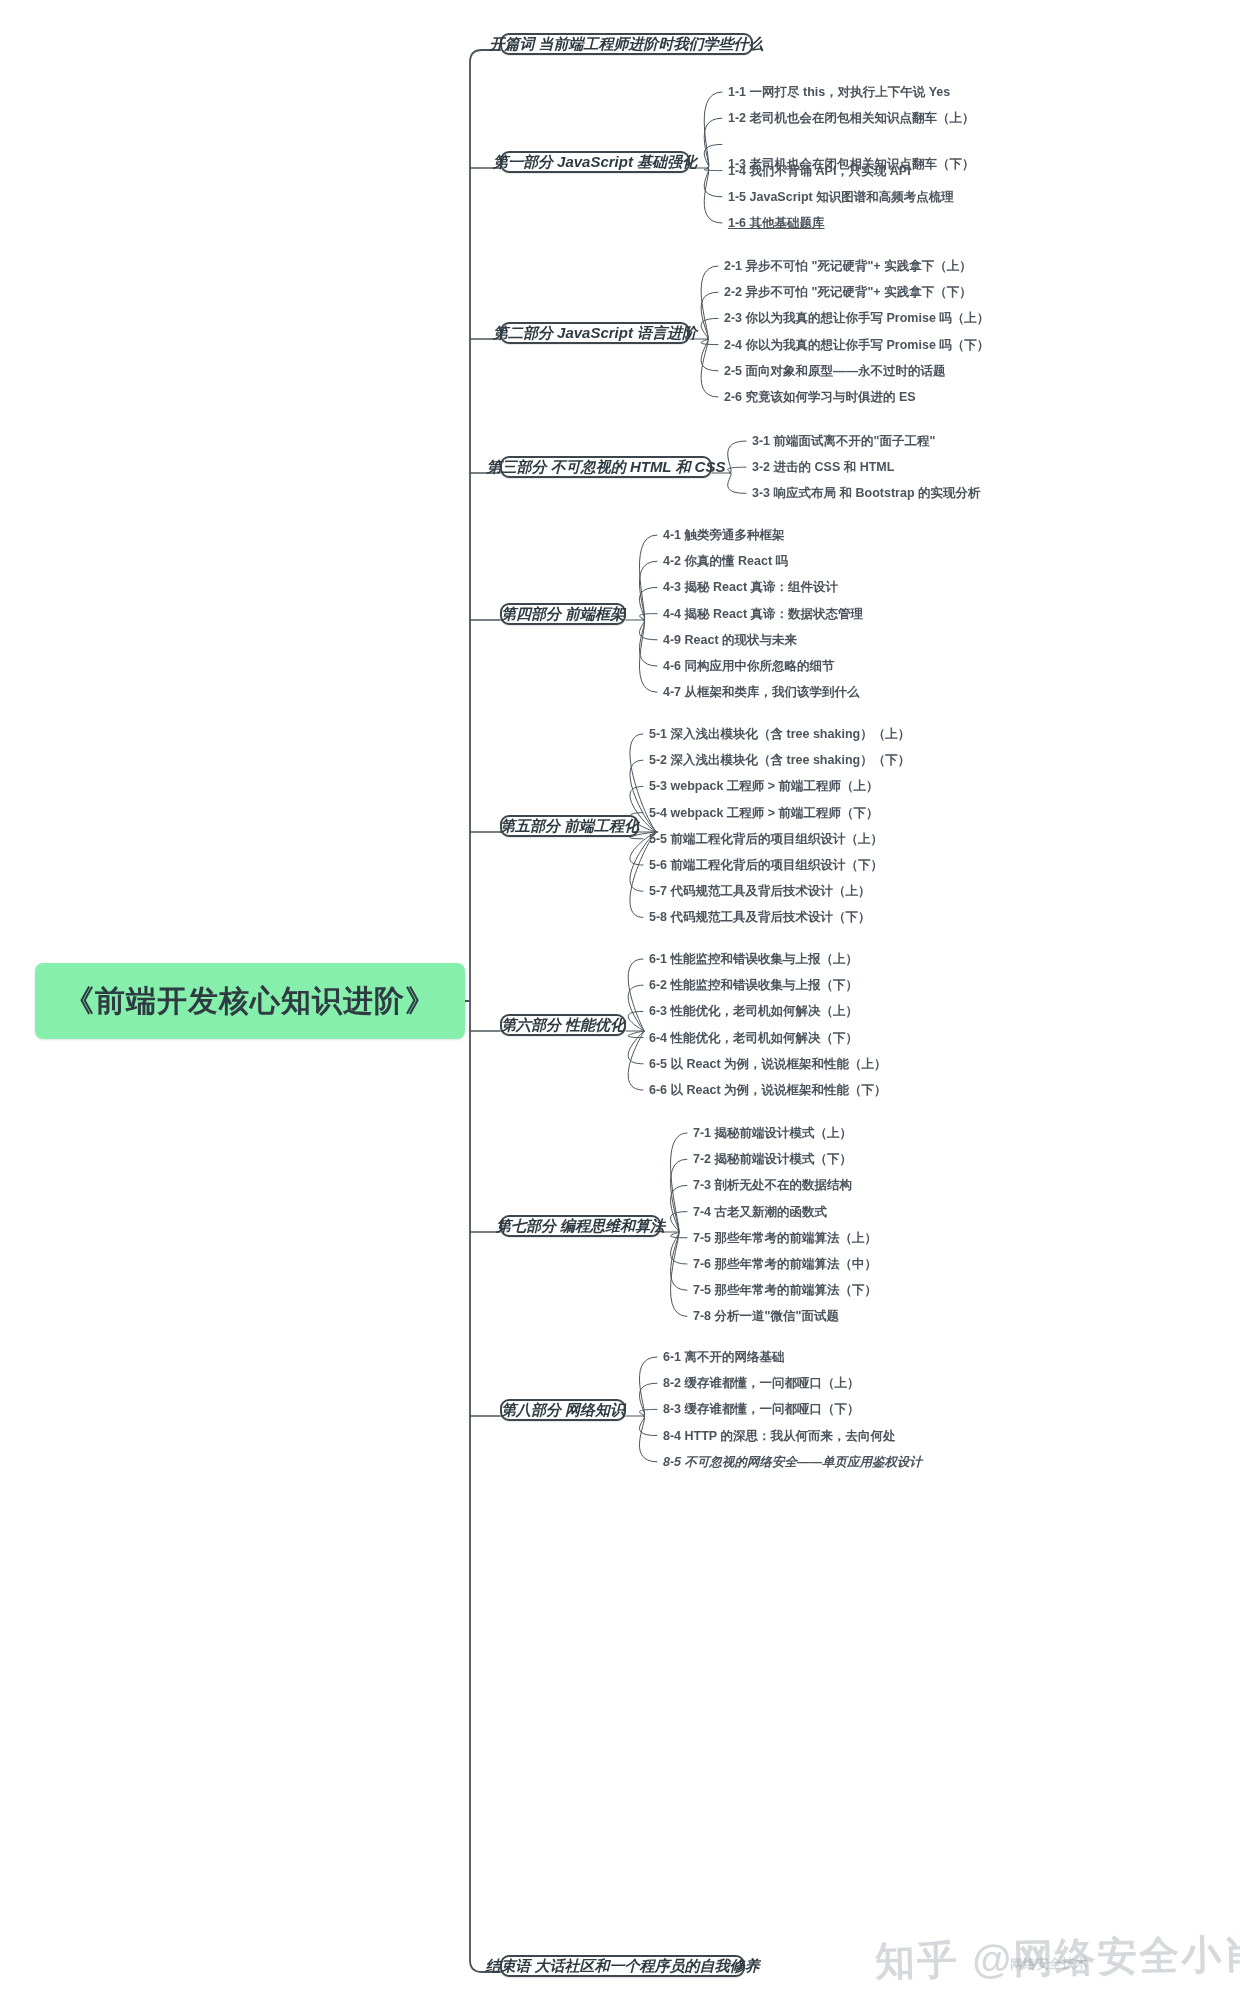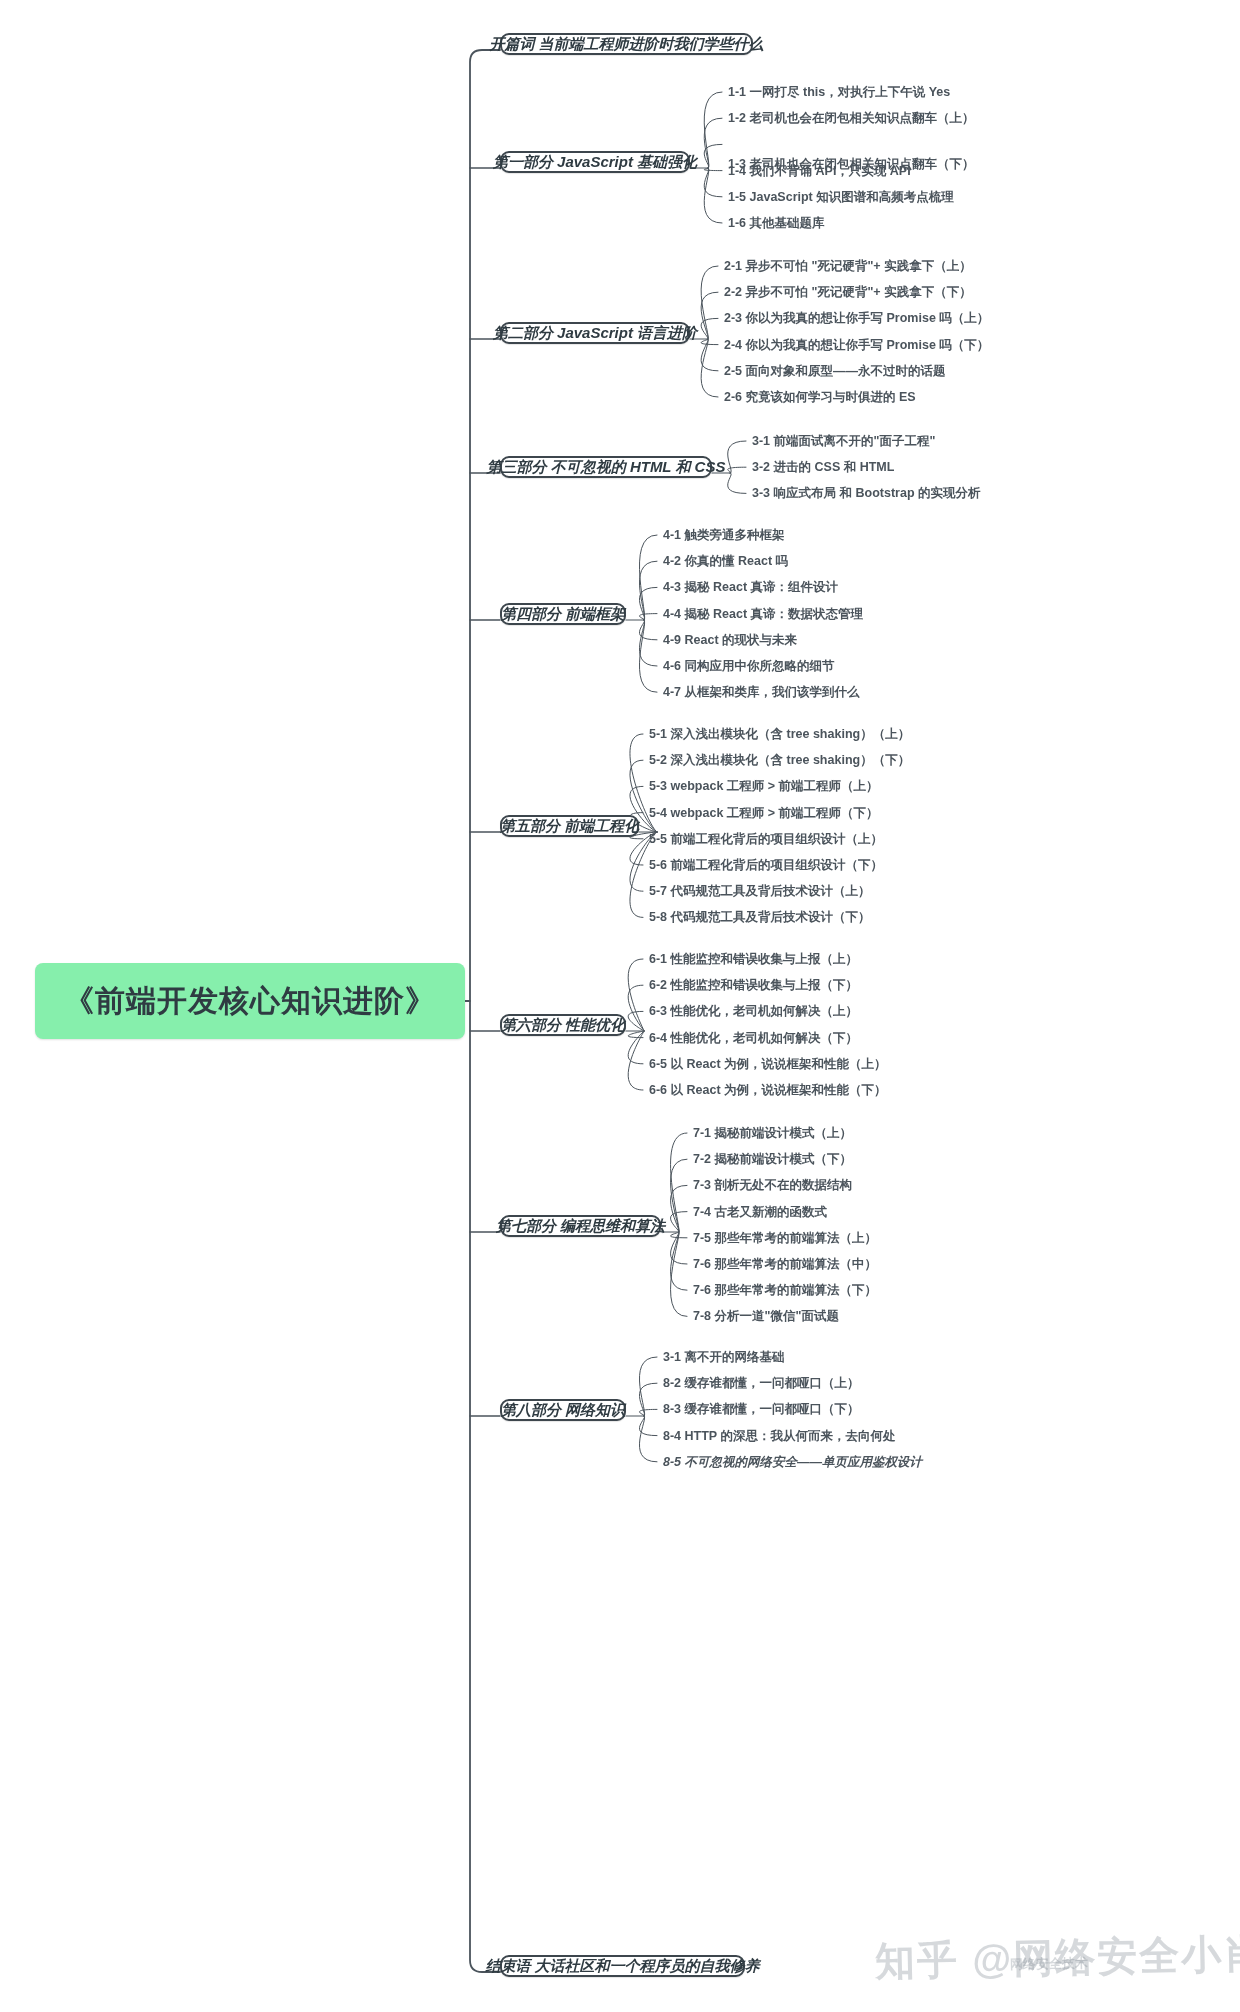--- a/index.html
+++ b/index.html
@@ -172,21 +172,21 @@
 
   <div id="branch-layer">
       <div class="branch-node" style="left: 500px; top: 151px; width: 190px;">
         <span class="branch-label">第一部分 JavaScript 基础强化</span>
       </div>
       <div class="leaf" style="left: 728px; top: 85px;">1-1 一网打尽 this，对执行上下午说 Yes</div>
       <div class="leaf" style="left: 728px; top: 111.2px;">1-2 老司机也会在闭包相关知识点翻车（上）</div>
       <div class="leaf" style="left: 728px; top: 137.4px; margin-top: 20px;">1-3 老司机也会在闭包相关知识点翻车（下）</div>
       <div class="leaf" style="left: 728px; top: 163.6px;">1-4 我们不背诵 API，只实现 API</div>
       <div class="leaf" style="left: 728px; top: 189.8px;">1-5 JavaScript 知识图谱和高频考点梳理</div>
-      <div class="leaf" style="left: 728px; top: 216px;">1-6 其他基础题库</div>
+      <div class="leaf" style="left: 728px; top: 216px; text-decoration: underline;">1-6 其他基础题库</div>
       <div class="branch-node" style="left: 500px; top: 322px; width: 190px;">
         <span class="branch-label">第二部分 JavaScript 语言进阶</span>
       </div>
       <div class="leaf" style="left: 724px; top: 259px;">2-1 异步不可怕 "死记硬背"+ 实践拿下（上）</div>
       <div class="leaf" style="left: 724px; top: 285.2px;">2-2 异步不可怕 "死记硬背"+ 实践拿下（下）</div>
       <div class="leaf" style="left: 724px; top: 311.4px;">2-3 你以为我真的想让你手写 Promise 吗（上）</div>
       <div class="leaf" style="left: 724px; top: 337.6px;">2-4 你以为我真的想让你手写 Promise 吗（下）</div>
       <div class="leaf" style="left: 724px; top: 363.8px;">2-5 面向对象和原型——永不过时的话题</div>
       <div class="leaf" style="left: 724px; top: 390px;">2-6 究竟该如何学习与时俱进的 ES</div>
       <div class="branch-node" style="left: 500px; top: 456px; width: 212px;">
@@ -227,26 +227,26 @@
       <div class="leaf" style="left: 649px; top: 1083px;">6-6 以 React 为例，说说框架和性能（下）</div>
       <div class="branch-node" style="left: 500px; top: 1215px; width: 161px;">
         <span class="branch-label">第七部分 编程思维和算法</span>
       </div>
       <div class="leaf" style="left: 693px; top: 1126px;">7-1 揭秘前端设计模式（上）</div>
       <div class="leaf" style="left: 693px; top: 1152.2px;">7-2 揭秘前端设计模式（下）</div>
       <div class="leaf" style="left: 693px; top: 1178.4px;">7-3 剖析无处不在的数据结构</div>
       <div class="leaf" style="left: 693px; top: 1204.6px;">7-4 古老又新潮的函数式</div>
       <div class="leaf" style="left: 693px; top: 1230.8px;">7-5 那些年常考的前端算法（上）</div>
       <div class="leaf" style="left: 693px; top: 1257px;">7-6 那些年常考的前端算法（中）</div>
-      <div class="leaf" style="left: 693px; top: 1283.2px;">7-6 那些年常考的前端算法（下）</div>
+      <div class="leaf" style="left: 693px; top: 1283.2px;">7-5 那些年常考的前端算法（下）</div>
       <div class="leaf" style="left: 693px; top: 1309.4px;">7-8 分析一道"微信"面试题</div>
       <div class="branch-node" style="left: 500px; top: 1399px; width: 126px;">
         <span class="branch-label">第八部分 网络知识</span>
       </div>
-      <div class="leaf" style="left: 663px; top: 1350px;">3-1 离不开的网络基础</div>
+      <div class="leaf" style="left: 663px; top: 1350px;">6-1 离不开的网络基础</div>
       <div class="leaf" style="left: 663px; top: 1376.2px;">8-2 缓存谁都懂，一问都哑口（上）</div>
       <div class="leaf" style="left: 663px; top: 1402.4px;">8-3 缓存谁都懂，一问都哑口（下）</div>
       <div class="leaf" style="left: 663px; top: 1428.6px;">8-4 HTTP 的深思：我从何而来，去向何处</div>
       <div class="leaf" style="left: 663px; top: 1454.8px; font-style: italic;">8-5 不可忽视的网络安全——单页应用鉴权设计</div>
     </div>
 
   <div class="watermark">知乎 @网络安全小肖</div>
   <div class="watermark-sub">网络安全技术</div>
 </div>
 

